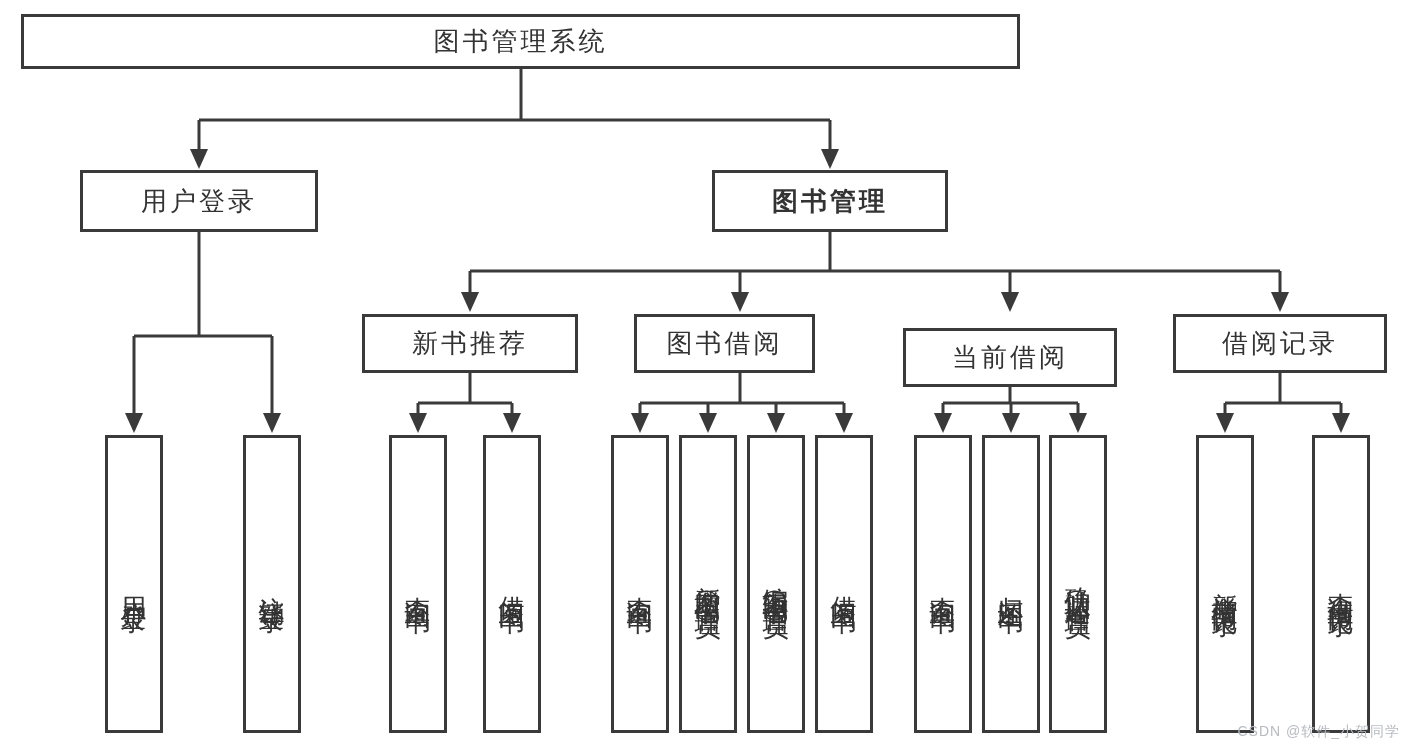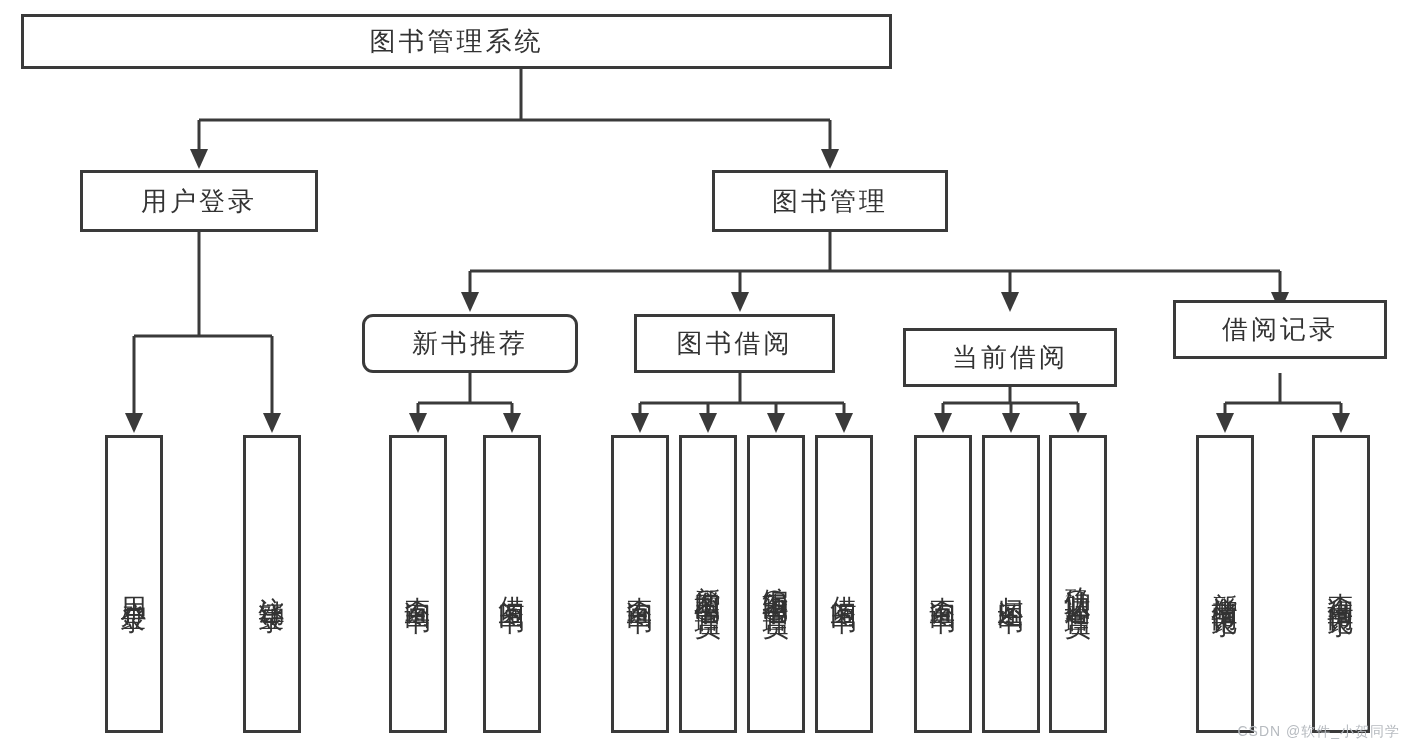--- a/index.html
+++ b/index.html
@@ -33,27 +33,27 @@
     white-space: nowrap;
   }
   .box.v span {
     writing-mode: vertical-rl;
     text-orientation: mixed;
     letter-spacing: 4px;
     line-height: 1;
     white-space: normal;
   }
   
-  .n-root { left: 21px;   top: 14px;  width: 871px; height: 55px; }
+  .n-root { left: 21px;   top: 14px;  width: 999px; height: 55px; }
   .n-2a   { left: 80px;   top: 170px; width: 238px; height: 62px; }
-  .n-2b   { left: 712px;  top: 170px; width: 236px; height: 62px; }
-  .n-3a   { left: 362px;  top: 314px; width: 216px; height: 59px; border-radius: 11px; }
-  .n-3b   { left: 634px;  top: 314px; width: 201px; height: 59px; text-align: center; }
+  .n-2b   { left: 712px;  top: 170px; width: 236px; height: 62px; font-weight: bold; }
+  .n-3a   { left: 362px;  top: 314px; width: 216px; height: 59px; }
+  .n-3b   { left: 634px;  top: 314px; width: 181px; height: 59px; text-align: center; }
   .n-3c   { left: 903px;  top: 314px; width: 214px; height: 59px; margin-top: 14px; }
-  .n-3d   { left: 1173px; top: 300px; width: 214px; height: 59px; align-items: center; }
+  .n-3d   { left: 1173px; top: 314px; width: 214px; height: 59px; align-items: center; }
   .leaf   { top: 435px; width: 58px; height: 298px; }
   .l-0  { left: 105px; }
   .l-1  { left: 243px; }
   .l-2  { left: 389px; }
   .l-3  { left: 483px; }
   .l-4  { left: 611px; }
   .l-5  { left: 679px; }
   .l-6  { left: 747px; }
   .l-7  { left: 815px; }
   .l-8  { left: 914px; }

